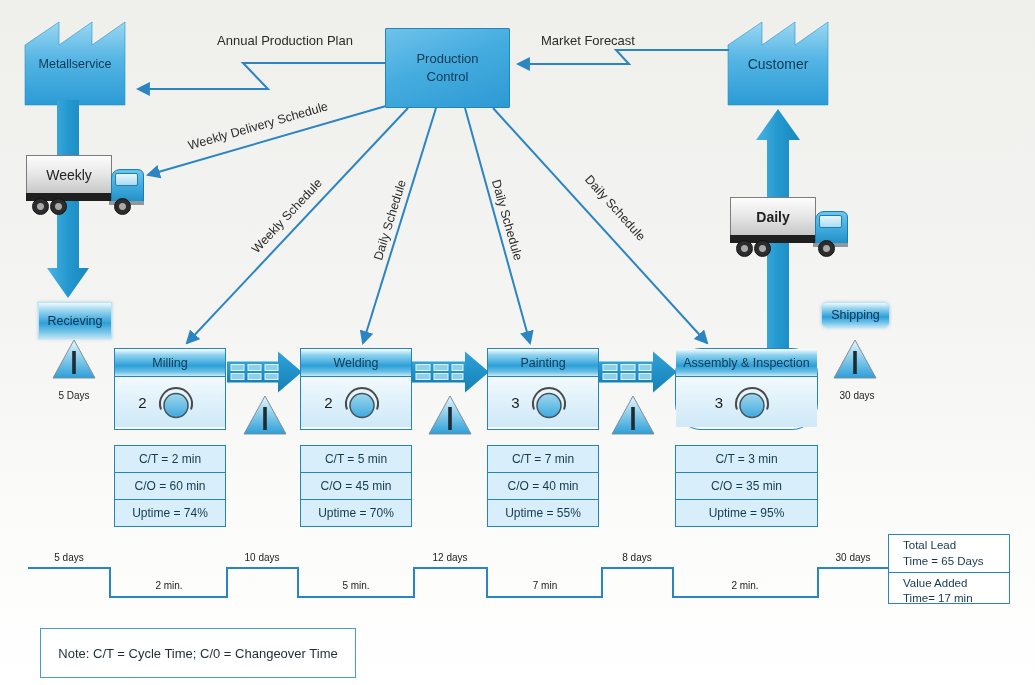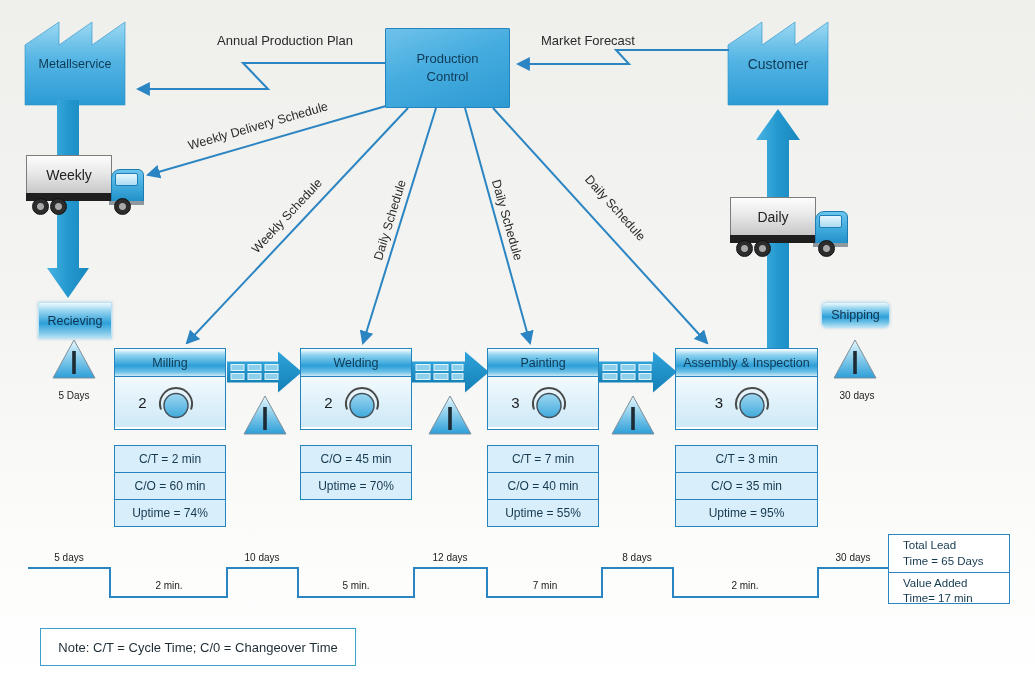--- a/index.html
+++ b/index.html
@@ -211,21 +211,21 @@
       <span>Weekly</span>
     </div>
     <div class="chassis"></div>
     <div class="cab"></div>
     <div class="cabwin"></div>
     <div class="bumper"></div>
     <div class="wheel" style="left:10px;"></div>
     <div class="wheel" style="left:28px;"></div>
     <div class="wheel" style="left:92px;"></div>
   </div>
-  <div class="abs truck" style="left:726px;top:190px;">
+  <div class="abs truck" style="left:726px;top:190px;font-weight:bold;">
     <div class="trailer">
       <span>Daily</span>
     </div>
     <div class="chassis"></div>
     <div class="cab"></div>
     <div class="cabwin"></div>
     <div class="bumper"></div>
     <div class="wheel" style="left:10px;"></div>
     <div class="wheel" style="left:28px;"></div>
     <div class="wheel" style="left:92px;"></div>
@@ -260,37 +260,38 @@
   <div class="abs pbox" style="left:487px;top:348px;width:112px;height:82px;">
     <div class="phead">Painting</div>
     <div class="pbody">
       <span class="opnum">3</span>
       <svg width="52" height="40" viewBox="0 0 52 40">
         <path d="M11,27.5 A16,16 0 1 1 41,27.5" fill="none" stroke="#4a4a4a" stroke-width="2"></path>
         <circle cx="26" cy="23.5" r="12" fill="url(#gOp)" stroke="#44525c" stroke-width="1.5"></circle>
       </svg>
     </div>
   </div>
-  <div class="abs pbox" style="left:675px;top:348px;width:143px;height:82px;">
+  <div class="abs pbox" style="left:675px;top:348px;width:143px;height:82px;border-radius:26px;">
     <div class="phead">Assembly &amp; Inspection</div>
     <div class="pbody">
       <span class="opnum">3</span>
       <svg width="52" height="40" viewBox="0 0 52 40">
         <path d="M11,27.5 A16,16 0 1 1 41,27.5" fill="none" stroke="#4a4a4a" stroke-width="2"></path>
         <circle cx="26" cy="23.5" r="12" fill="url(#gOp)" stroke="#44525c" stroke-width="1.5"></circle>
       </svg>
     </div>
   </div>
 
   <div class="abs dbox" style="left:114px;top:445px;width:112px;">
     <div class="dcell">C/T = 2 min</div>
     <div class="dcell">C/O = 60 min</div>
     <div class="dcell">Uptime = 74%</div>
   </div>
   <div class="abs dbox" style="left:300px;top:445px;width:112px;">
+    <div class="dcell">C/T = 5 min</div>
     <div class="dcell">C/O = 45 min</div>
     <div class="dcell">Uptime = 70%</div>
   </div>
   <div class="abs dbox" style="left:487px;top:445px;width:112px;">
     <div class="dcell">C/T = 7 min</div>
     <div class="dcell">C/O = 40 min</div>
     <div class="dcell">Uptime = 55%</div>
   </div>
   <div class="abs dbox" style="left:675px;top:445px;width:143px;">
     <div class="dcell">C/T = 3 min</div>
@@ -312,17 +313,17 @@
     <div class="leadcell first">
       <div>Total Lead</div>
       <div>Time = 65 Days</div>
     </div>
     <div class="leadcell">
       <div>Value Added</div>
       <div>Time= 17 min</div>
     </div>
   </div>
 
-  <div class="abs notebox" style="left:40px;top:628px;width:316px;height:38px;">
+  <div class="abs notebox" style="left:40px;top:628px;width:316px;height:50px;">
     <span>Note: C/T = Cycle Time; C/0 = Changeover Time</span>
   </div>
 
 </div>
 
 </body></html>

